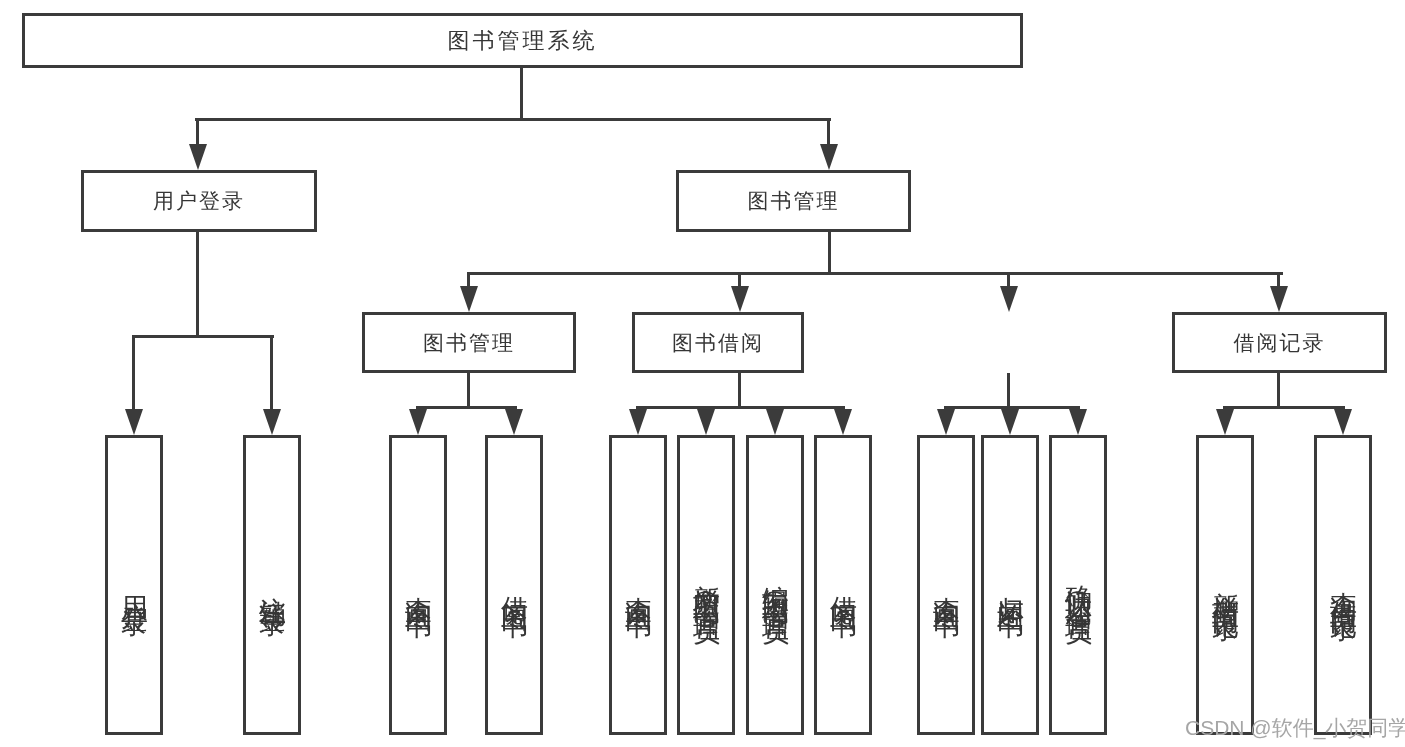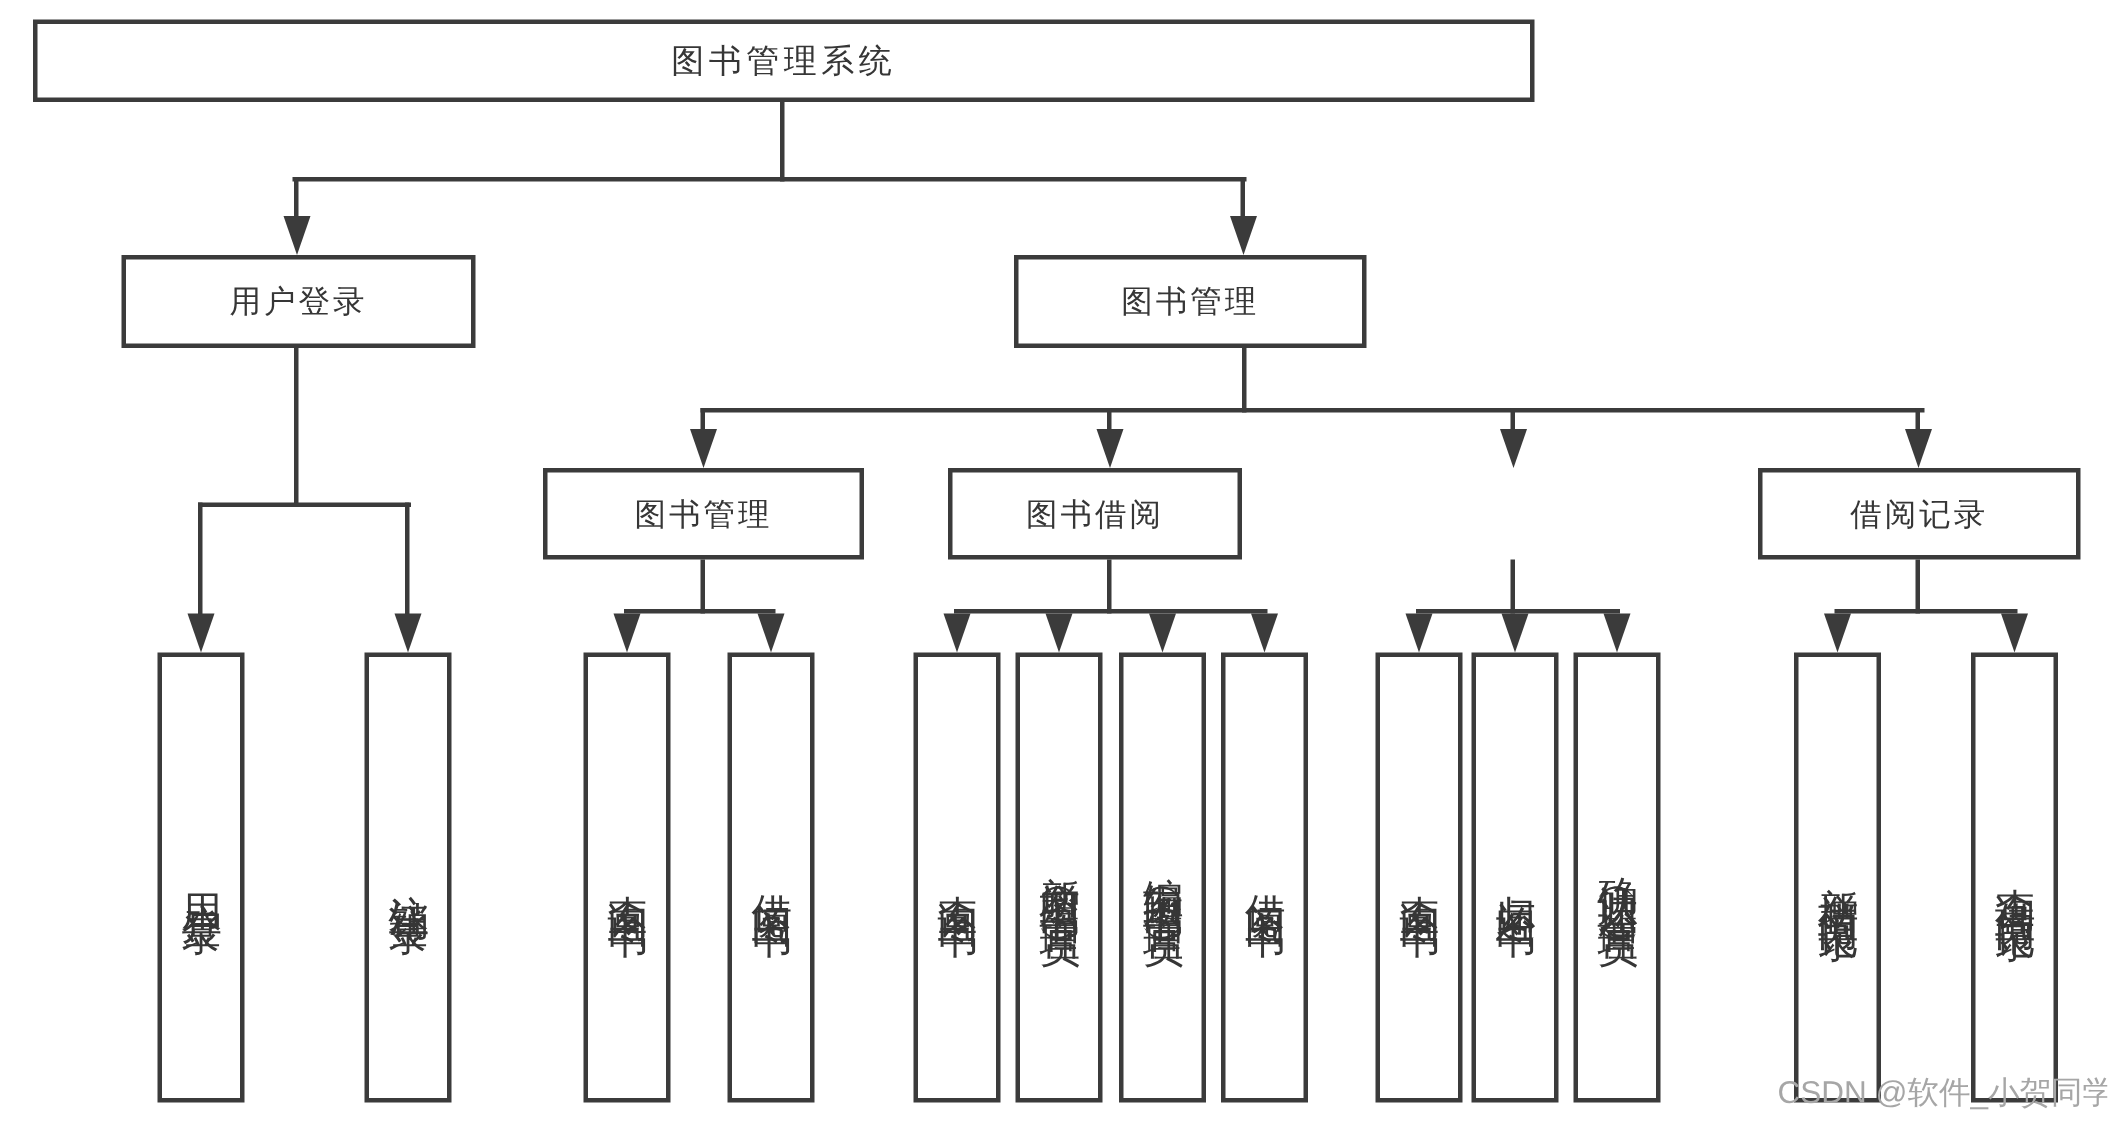--- a/index.html
+++ b/index.html
@@ -57,21 +57,21 @@
 <body>
 
 <div id="canvas">
 
   <div class="node hbox rootbox" style="left:22px;top:13px;width:1001px;height:55px">图书管理系统</div>
 
   <div class="node hbox" style="left:81px;top:170px;width:236px;height:62px">用户登录</div>
   <div class="node hbox" style="left:676px;top:170px;width:235px;height:62px">图书管理</div>
 
   <div class="node hbox" style="left:362px;top:312px;width:214px;height:61px">图书管理</div>
-  <div class="node hbox" style="left:632px;top:312px;width:196px;height:61px">图书借阅</div>
+  <div class="node hbox" style="left:632px;top:312px;width:172px;height:61px">图书借阅</div>
   <div class="node hbox" style="left:1172px;top:312px;width:215px;height:61px">借阅记录</div>
 
   <div class="node leaf" style="left:105px">
     <span class="vtext">用户登录</span>
     </div>
   <div class="node leaf" style="left:243px">
     <span class="vtext">注销登录</span>
     </div>
   <div class="node leaf" style="left:389px">
     <span class="vtext">查询图书</span>

